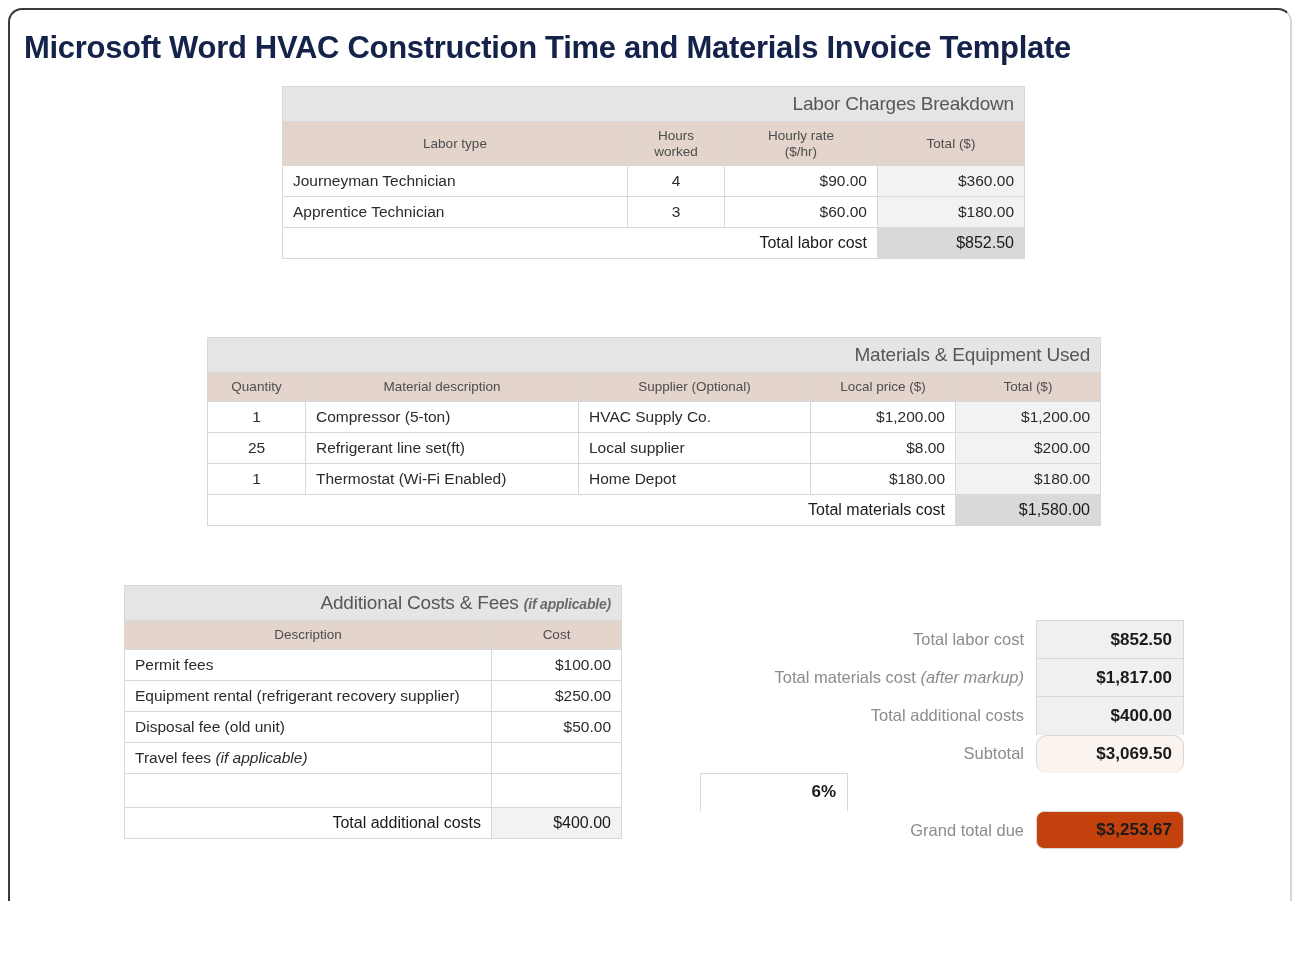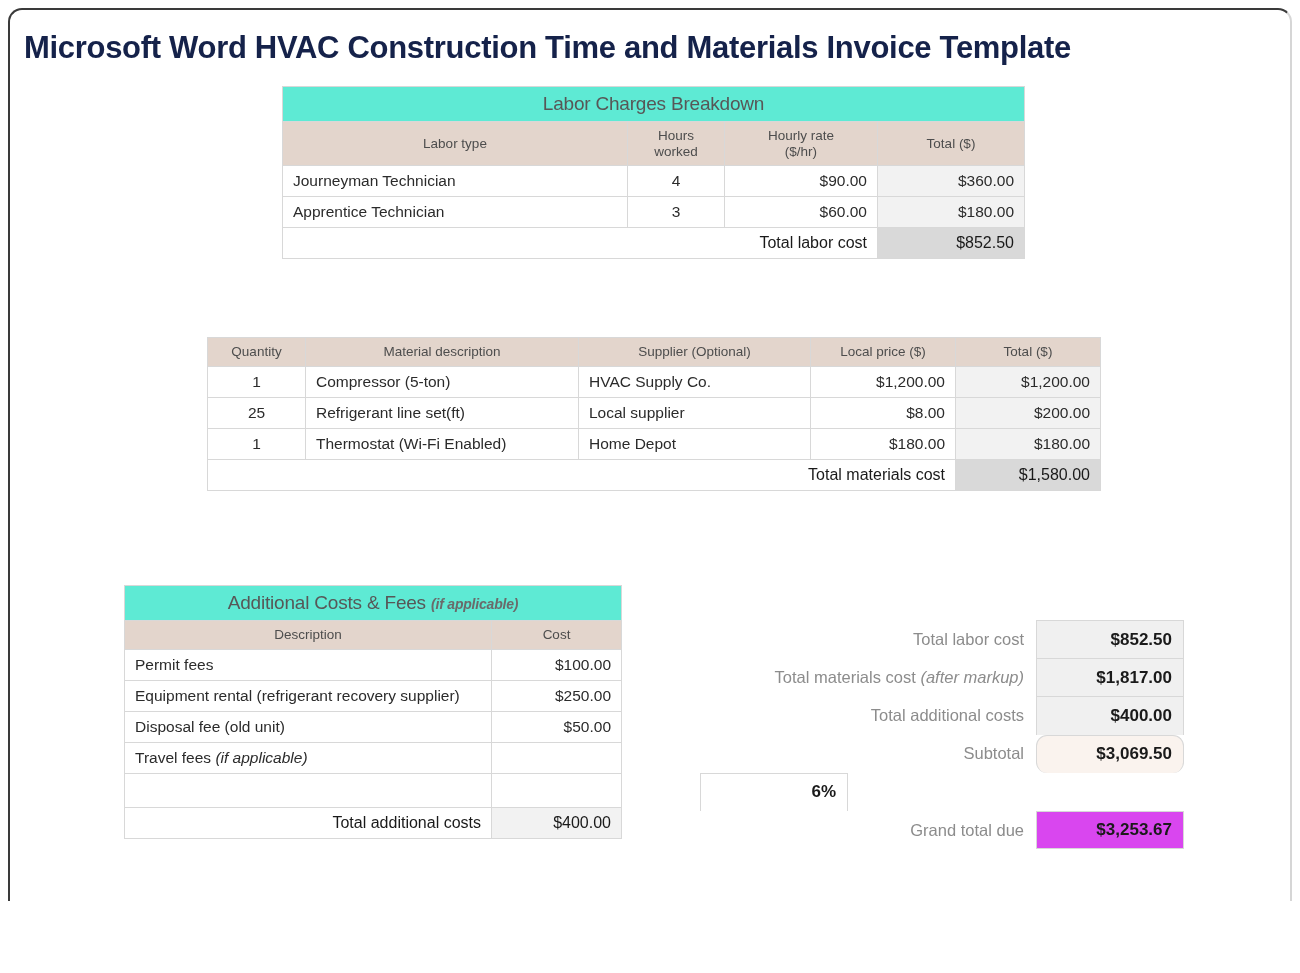--- a/index.html
+++ b/index.html
@@ -53,25 +53,25 @@
     font-size: 15.5px;
     color: #2b2b2b;
   }
   table.doc-table td, table.doc-table th {
     border: 1px solid #d8d8d8;
     padding: 6px 10px;
     font-weight: normal;
     vertical-align: middle;
   }
   .sect-head {
-    background: #5eead4;
+    background: #e5e5e5;
     color: #575757;
     font-size: 19px;
     font-weight: bold;
-    text-align: center;
+    text-align: right;
     padding: 7px 6px;
     letter-spacing: -0.2px;
   }
   .sect-head .sub {
     font-size: 14px;
     font-style: italic;
     font-weight: bold;
     color: #6a6a6a;
   }
   .col-head {
@@ -142,21 +142,21 @@
     font-size: 17px;
     font-weight: bold;
     color: #1a1a1a;
     border: 1px solid #d8d8d8;
     border-bottom: none;
   }
   .sum-row:last-child .sum-value { border-bottom: 1px solid #d8d8d8; }
   .v-grey  { background: #f0f0f0; }
   .v-cream { background: #faf3ee; border-radius: 11px; }
   .v-white { background: #ffffff; }
-  .v-beige { background: #d946ef; }
+  .v-beige { background: #c2410c; border-radius: 8px; }
 
   .footer {
     position: absolute;
     left: 0; right: 0;
     top: 920px;
     text-align: center;
     font-size: 20px;
     font-style: italic;
     color: #6e6e6e;
   }
@@ -208,20 +208,23 @@
   <table class="doc-table" id="tbl-materials">
     <colgroup>
       <col style="width:98px">
         <col style="width:273px">
         <col style="width:232px">
         <col style="width:145px">
         <col style="width:145px">
     </colgroup>
     <tbody>
       <tr>
+        <td class="sect-head" colspan="5">Materials &amp; Equipment Used</td>
+      </tr>
+      <tr>
         <td class="col-head">Quantity</td>
         <td class="col-head">Material description</td>
         <td class="col-head">Supplier (Optional)</td>
         <td class="col-head">Local price ($)</td>
         <td class="col-head">Total ($)</td>
       </tr>
       <tr>
         <td class="ctr">1</td>
         <td>Compressor (5-ton)</td>
         <td>HVAC Supply Co.</td>

